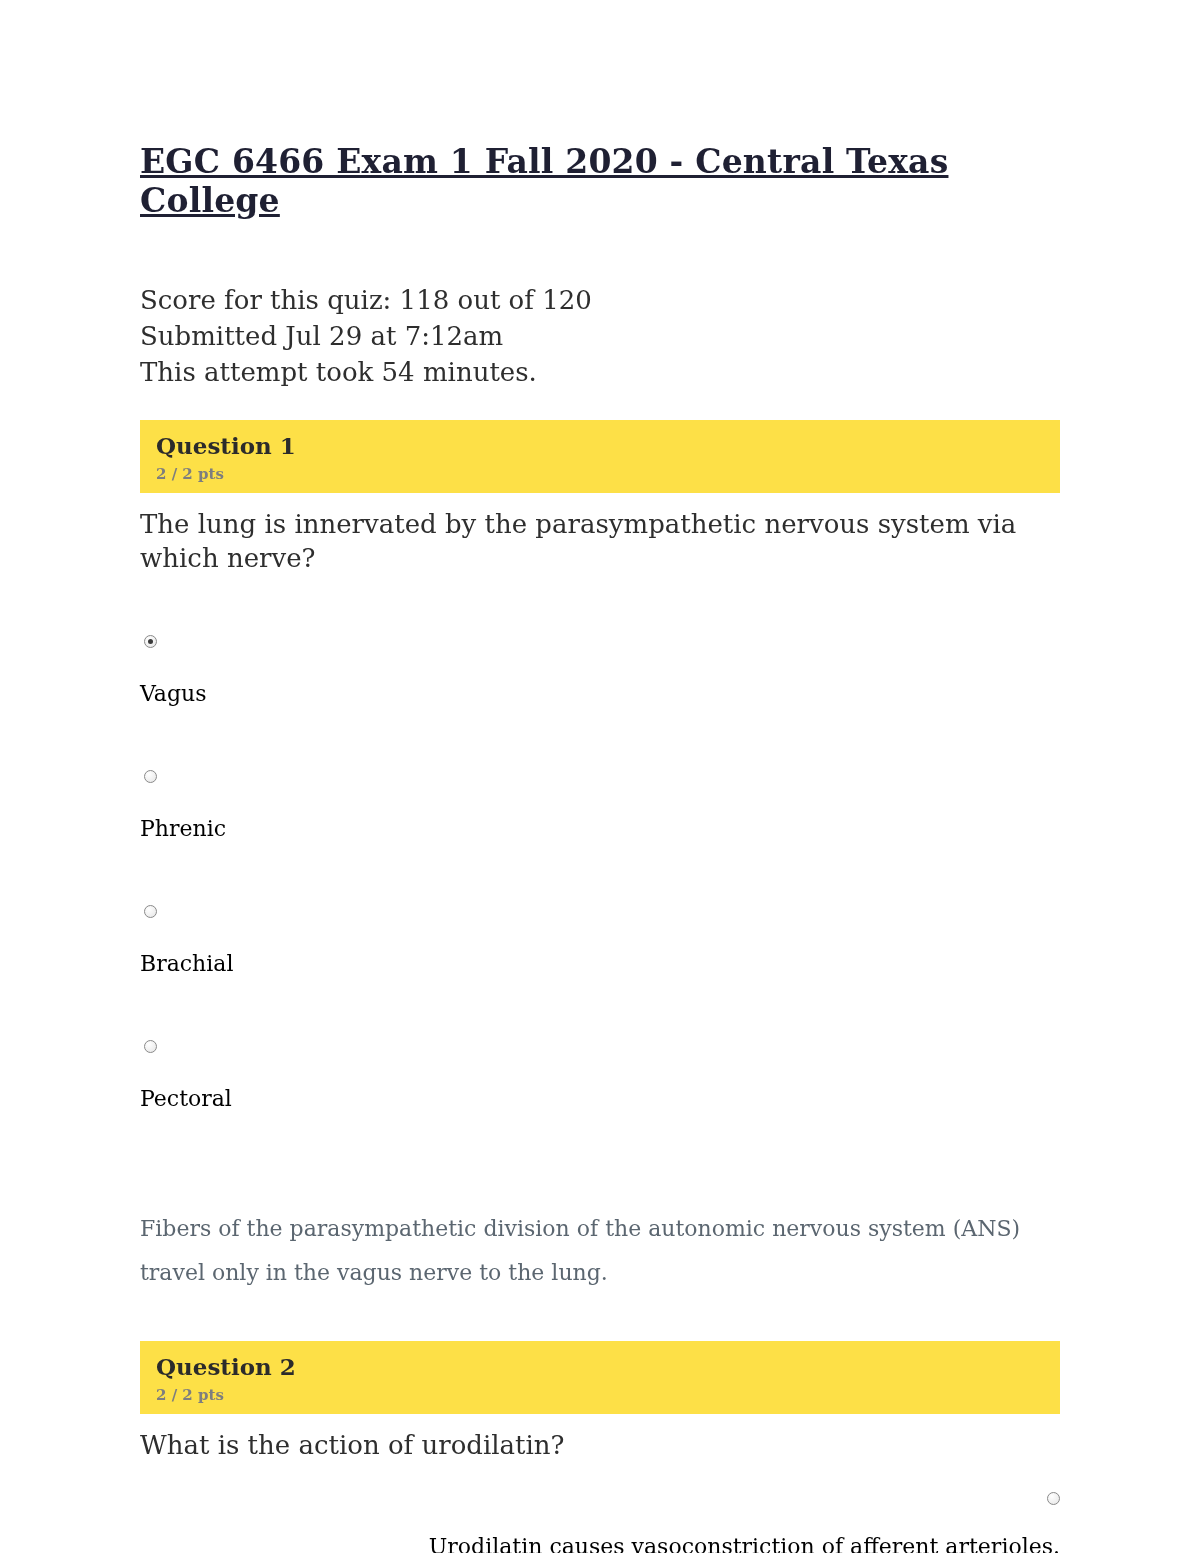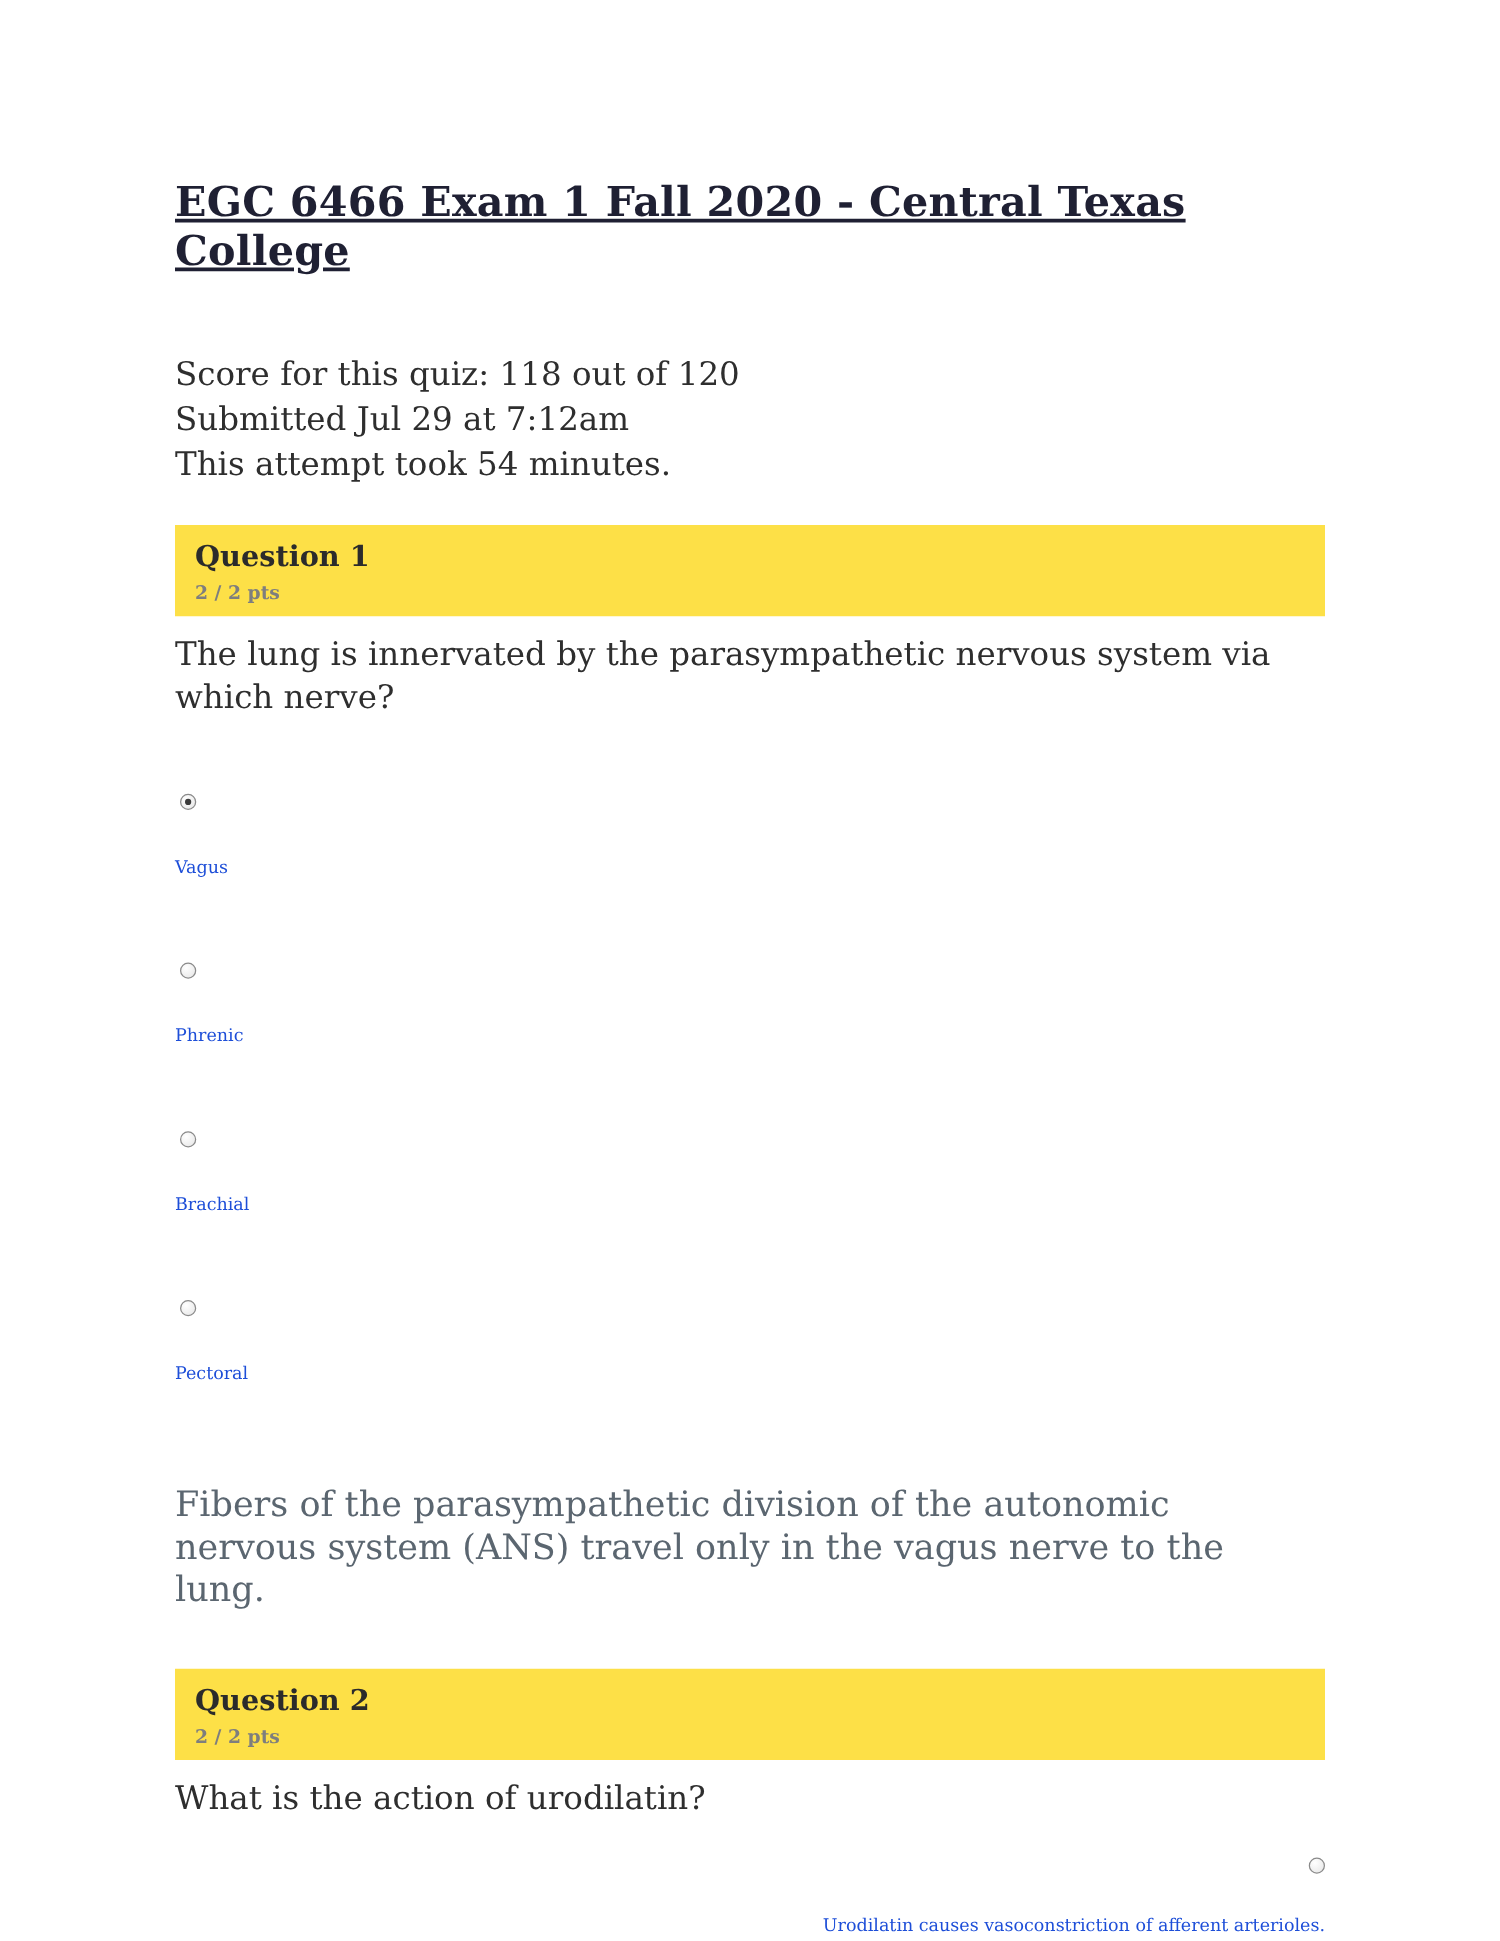--- a/index.html
+++ b/index.html
@@ -65,32 +65,32 @@
     content: "";
     position: absolute;
     left: 3px;
     top: 3px;
     width: 5px;
     height: 5px;
     border-radius: 50%;
     background: #3a3a3a;
   }
   .option .optlabel {
-    font-size: 14px;
+    font-size: 22px;
     line-height: 32px;
     margin-top: 26px;
-    color: #1d4ed8;
+    color: #000000;
   }
   .option.compact { margin-top: 28px; text-align: right; }
   .option.compact .optlabel { margin-top: 22px; }
   .explanation {
-    font-size: 28px;
-    line-height: 34px;
+    font-size: 22px;
+    line-height: 44px;
     color: #5b6670;
-    margin: 72px 0 0 0;
+    margin: 92px 0 0 0;
     max-width: 900px;
   }
   .question-block { margin-top: 46px; }
   .question-block.first { margin-top: 0; }
 </style>
 </head>
 <body>
 
 <div class="page">
 

